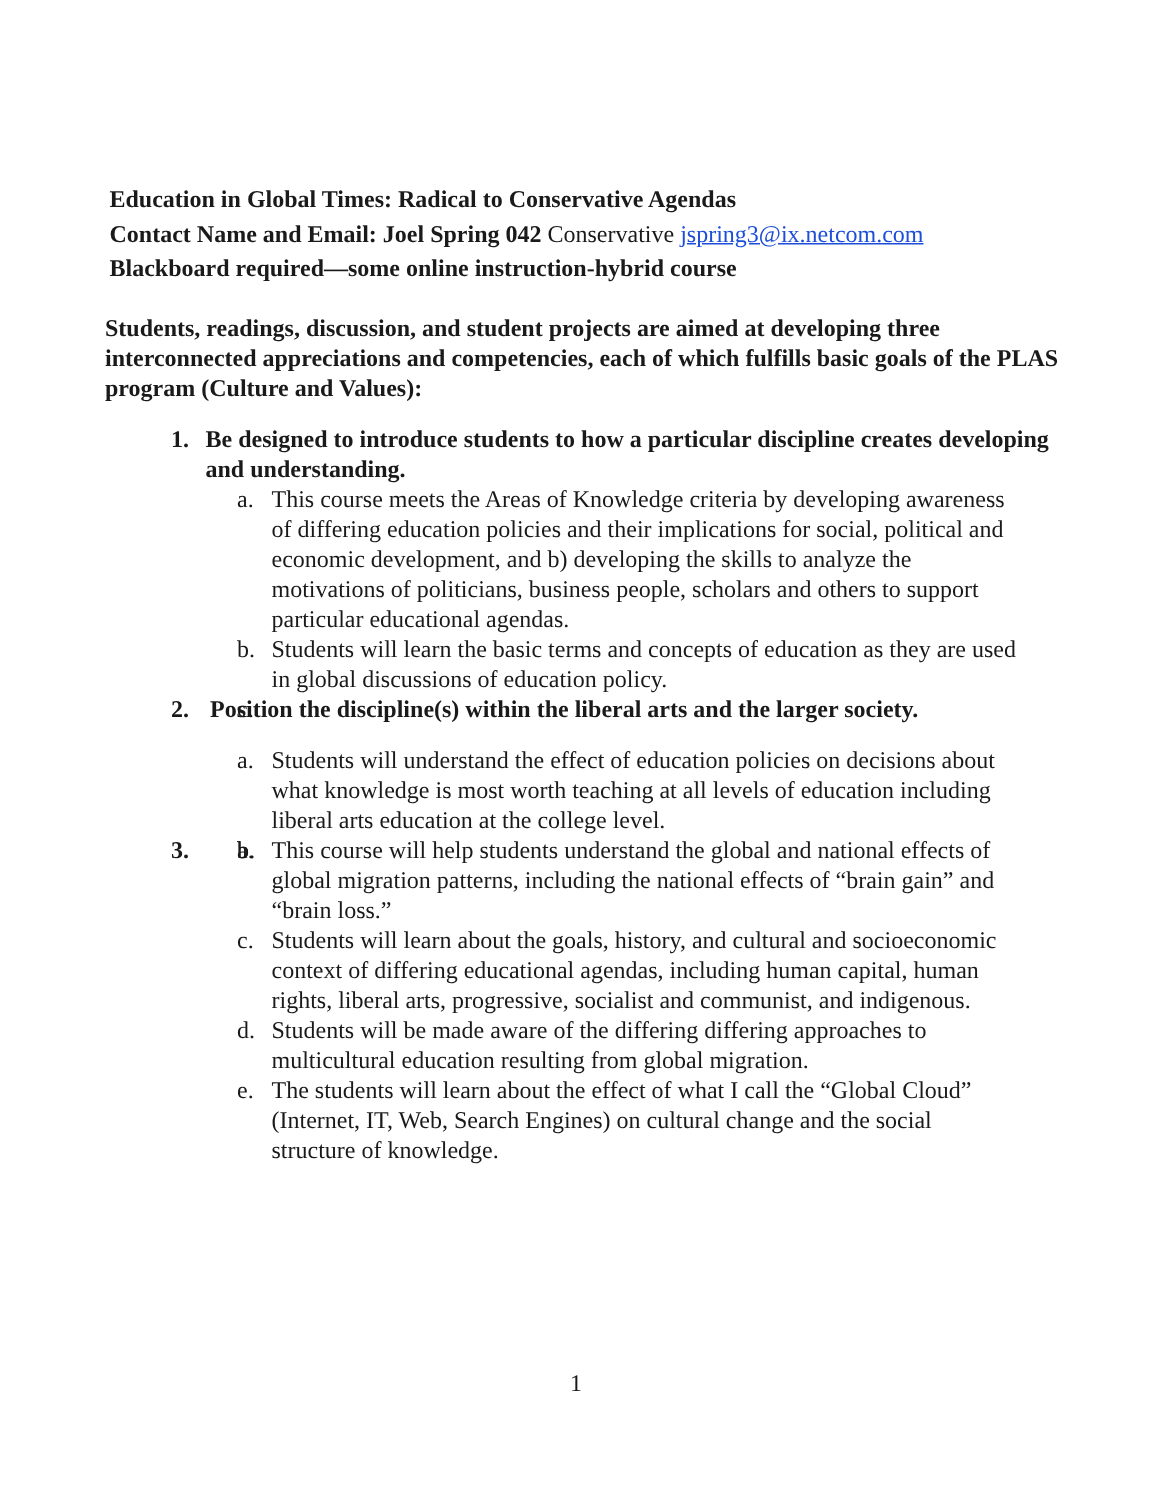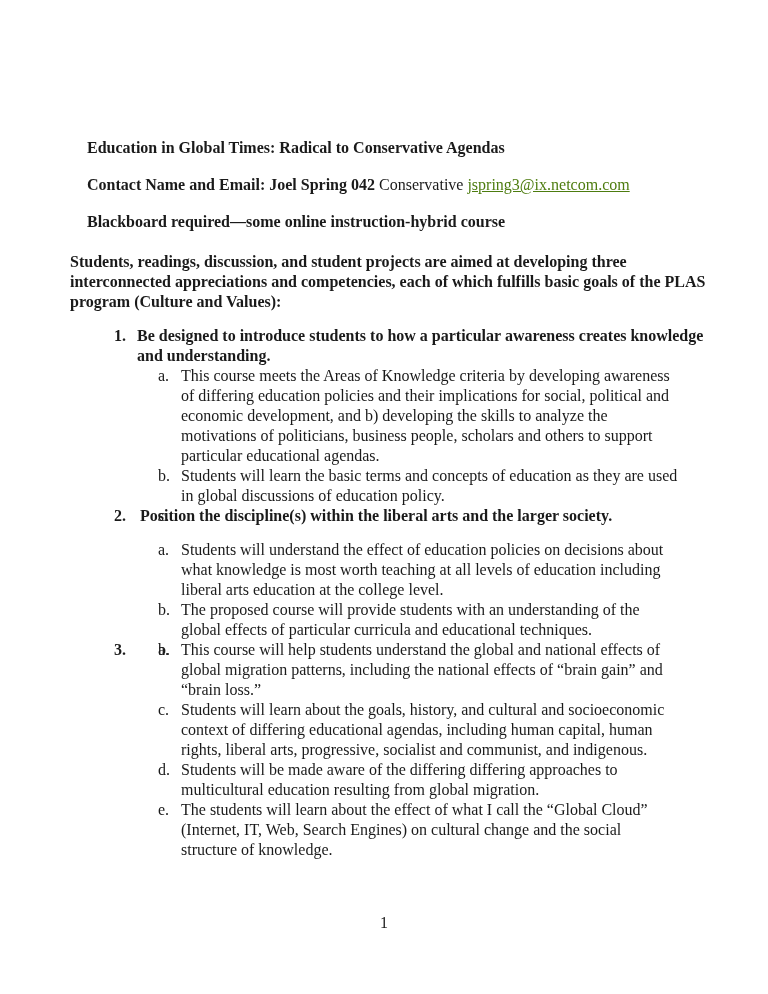--- a/index.html
+++ b/index.html
@@ -17,24 +17,24 @@
       font-size: 16px;
       line-height: 20px;
     }
     .page {
       position: absolute;
       left: 70px;
       top: 121px;
       width: 640px;
     }
     .bold { font-weight: bold; }
-    .header-line { margin: 17px; white-space: nowrap; }
+    .header-line { margin: 3px; white-space: nowrap; }
     .normal { font-weight: normal; }
     a.email {
-      color: #4d7c0f;
+      color: #1d4ed8;
       text-decoration: underline;
     }
     .intro {
       margin: 20px 0 0 0;
       font-weight: bold;
       width: 640px;
     }
     ol.main {
       list-style: none;
       margin: 14px 0 0 0;
@@ -94,21 +94,21 @@
   </p>
 
   <p class="header-line bold">Blackboard required—some online instruction-hybrid course</p>
 
   <p class="intro">Students, readings, discussion, and student projects are aimed at developing three interconnected appreciations and competencies, each of which fulfills basic goals of the PLAS program (Culture and Values):</p>
 
   <ol class="main">
 
     <li class="item-1">
       <span class="num">1.</span>
-      <span class="head">Be designed to introduce students to how a particular awareness creates knowledge and understanding.</span>
+      <span class="head">Be designed to introduce students to how a particular discipline creates developing and understanding.</span>
       <ol class="sub">
         <li>
           <span class="letter">a.</span>
           <span>This course meets the Areas of Knowledge criteria by developing awareness of differing education policies and their implications for social, political and economic development, and b) developing the skills to analyze the motivations of politicians, business people, scholars and others to support particular educational agendas.</span>
         </li>
         <li>
           <span class="letter">b.</span>
           <span>Students will learn the basic terms and concepts of education as they are used in global discussions of education policy.</span>
         </li>
         <li>
@@ -120,21 +120,20 @@
     <li class="item-2">
       <span class="num">2.</span>
       <span class="head">Position the discipline(s) within the liberal arts and the larger society.</span>
       <ol class="sub">
         <li>
           <span class="letter">a.</span>
           <span>Students will understand the effect of education policies on decisions about what knowledge is most worth teaching at all levels of education including liberal arts education at the college level.</span>
         </li>
         <li>
           <span class="letter">b.</span>
-          <span>The proposed course will provide students with an understanding of the global effects of particular curricula and educational techniques.</span>
         </li>
       </ol>
     </li>
 
     <li class="item-3">
       <span class="num">3.</span>
       <ol class="sub">
         <li>
           <span class="letter">a.</span>
         </li>

